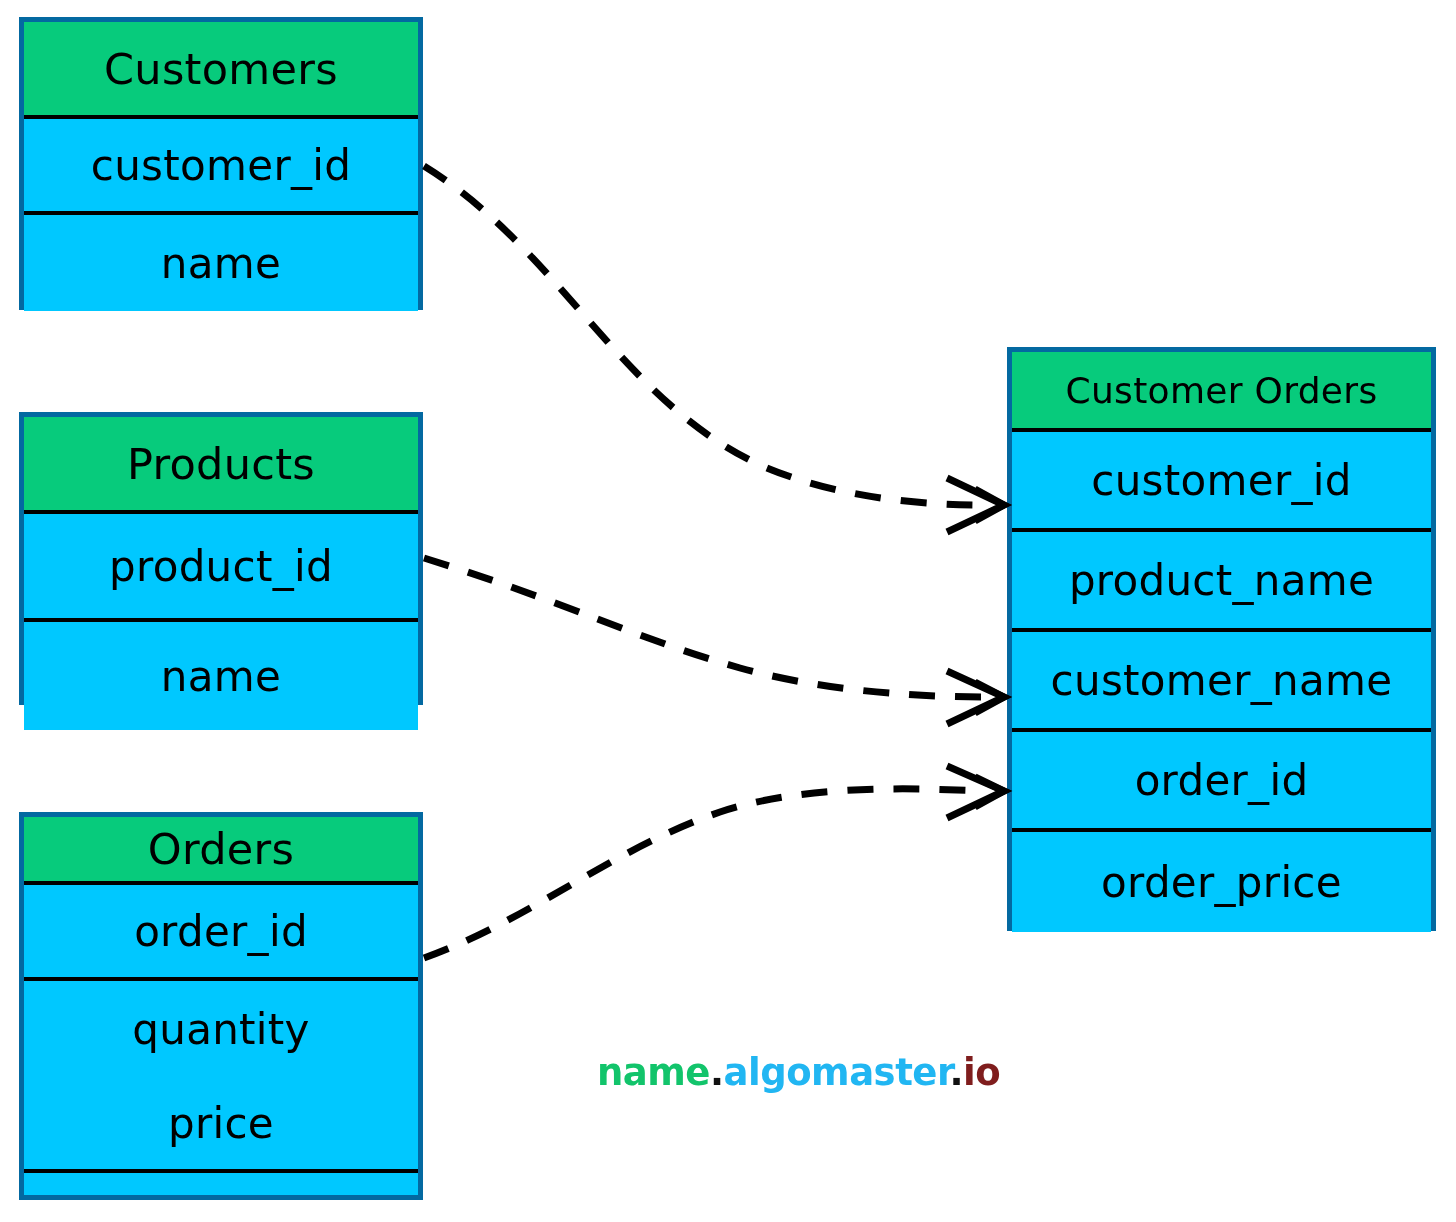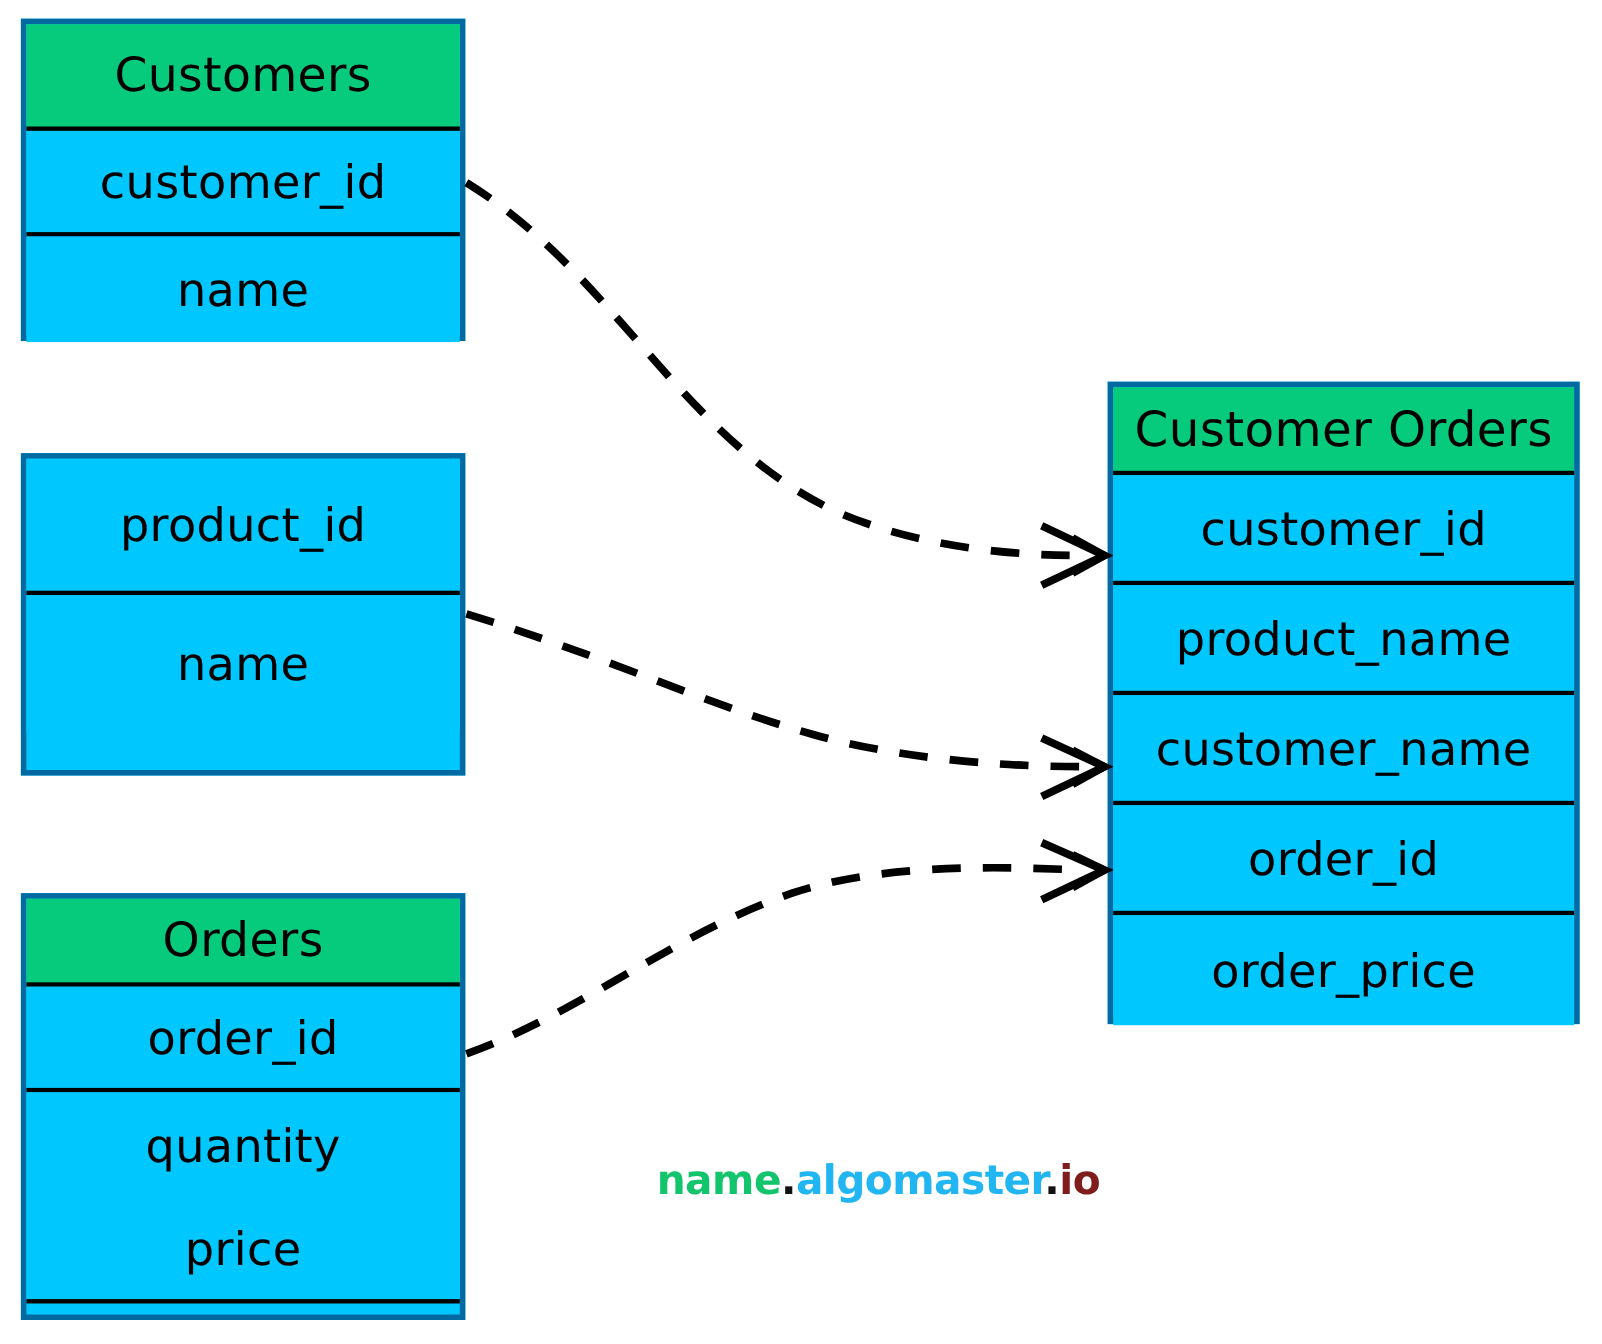--- a/index.html
+++ b/index.html
@@ -51,26 +51,26 @@
   
   #table-customers { left: 19px;  top: 17px;  width: 404px; height: 293px; }
   #table-products  { left: 19px;  top: 412px; width: 404px; height: 293px; }
   #table-orders    { left: 19px;  top: 812px; width: 404px; height: 388px; }
   #table-customer-orders { left: 1007px; top: 347px; width: 429px; height: 584px; }
 
   #table-customers .er-header { height: 97px; }
   #table-customers .er-field  { height: 96px; }
 
   #table-products .er-header  { height: 97px; }
-  #table-products .er-field   { height: 124px; }
+  #table-products .er-field   { height: 108px; }
 
-  #table-orders .er-header    { height: 80px; }
+  #table-orders .er-header    { height: 68px; }
   #table-orders .er-field     { height: 96px; }
 
-  #table-customer-orders .er-header { height: 80px; font-size: 44px; }
+  #table-customer-orders .er-header { height: 80px; font-size: 36px; }
   #table-customer-orders .er-field  { height: 100px; font-size: 42px; }
 
   
   #connectors {
     position: absolute;
     left: 0;
     top: 0;
     width: 1456px;
     height: 1222px;
     pointer-events: none;
@@ -111,20 +111,21 @@
 
 <div id="canvas">
 
   <div class="er-table" id="table-customers">
     <div class="er-row er-header">Customers</div>
     <div class="er-row er-field">customer_id</div>
     <div class="er-row er-field last">name</div>
   </div>
 
   <div class="er-table" id="table-products">
+    <div class="er-row er-header">Products</div>
     <div class="er-row er-field">product_id</div>
     <div class="er-row er-field last">name</div>
   </div>
 
   <div class="er-table" id="table-orders">
     <div class="er-row er-header">Orders</div>
     <div class="er-row er-field">order_id</div>
     <div class="er-row er-field last">quantity</div>
     <div class="er-row er-field">price</div>
   </div>

